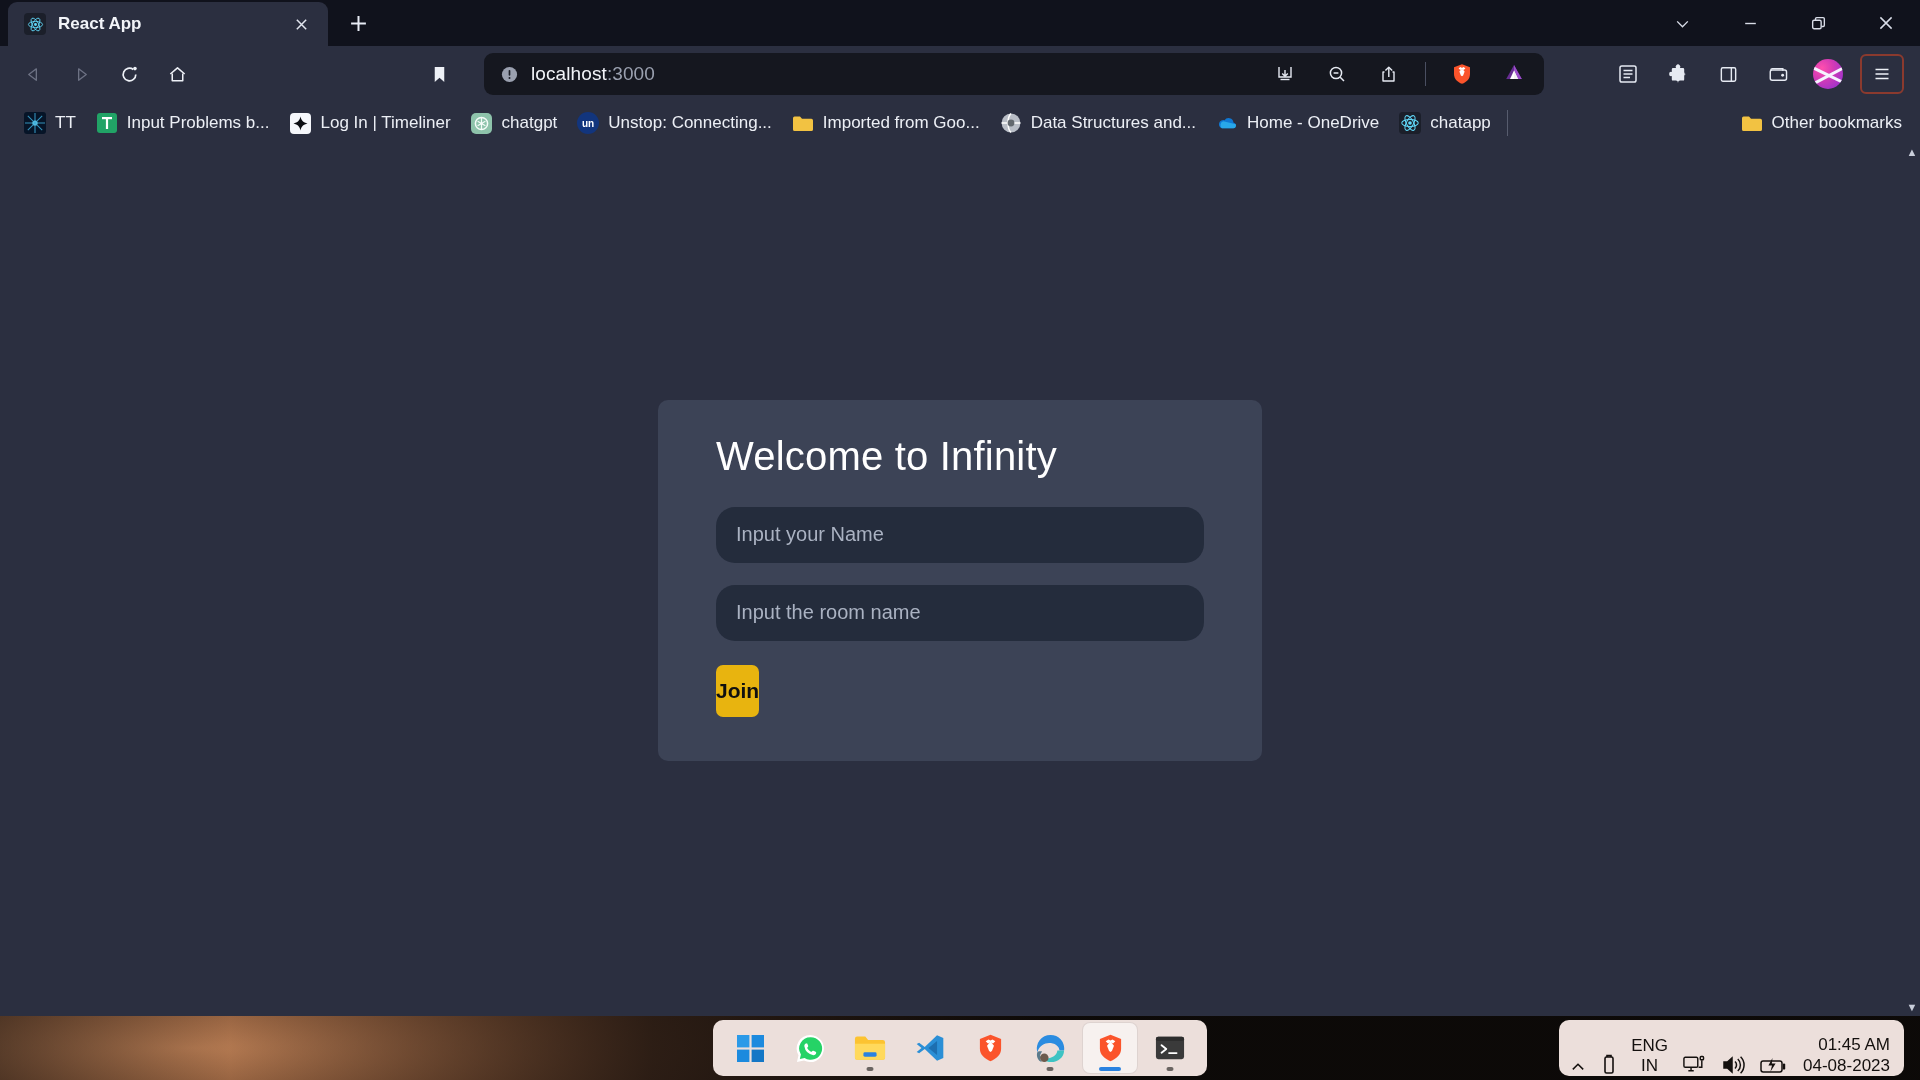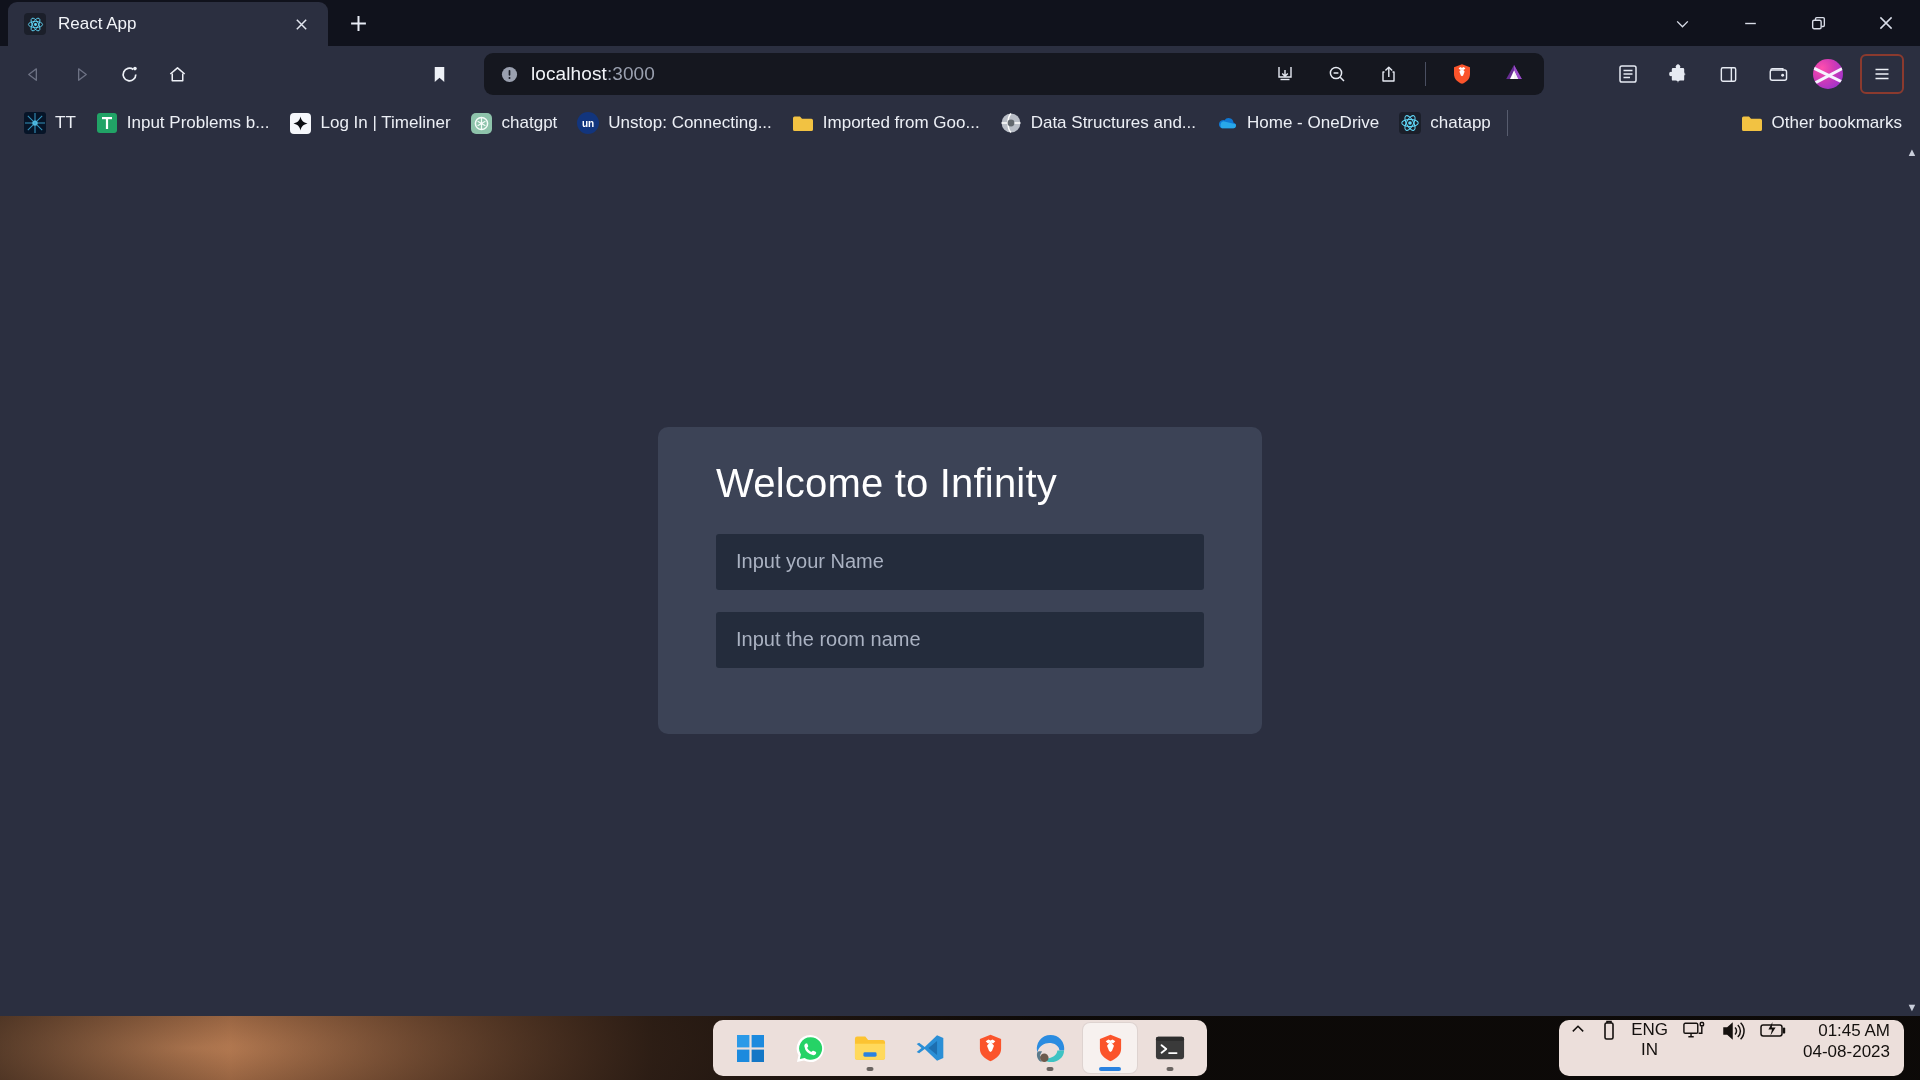--- a/index.html
+++ b/index.html
@@ -40,21 +40,21 @@
   .tab-favicon {
     width: 22px; height: 22px;
     border-radius: 4px;
     background: #1b1f2a;
     display: flex; align-items: center; justify-content: center;
     flex: 0 0 auto;
   }
   .tab-title {
     color: #f2f4f8;
     font-size: 17px;
-    font-weight: 400;
+    font-weight: 700;
     white-space: nowrap;
     flex: 1 1 auto;
   }
   .tab-close {
     width: 26px; height: 26px;
     display: flex; align-items: center; justify-content: center;
     color: #e2e6ef;
     flex: 0 0 auto;
   }
   #new-tab-button {
@@ -195,21 +195,21 @@
     font-size: 40px;
     font-weight: 400;
     text-align: center;
     margin-bottom: 28px;
     letter-spacing: .2px;
   }
   .form-field {
     height: 56px;
     background: #242c3c;
     border: none;
-    border-radius: 3px;
+    border-radius: 19px;
     color: #5eead4;
     font-size: 20px;
     font-family: "Liberation Sans", sans-serif;
     padding: 0 20px;
     margin-bottom: 22px;
     outline: none;
     width: 100%;
     display: flex; align-items: center;
   }
   .form-field::placeholder { color: #aab2c2; }
@@ -272,21 +272,21 @@
     width: 7px; height: 4px; border-radius: 2px; background: #6b6562;
   }
   .task-dot.wide { width: 22px; background: #2b82e0; height: 4px; }
 
   #tray {
     position: absolute; right: 16px; top: 50%;
     transform: translateY(-50%);
     height: 56px;
     background: #ecdfdb;
     border-radius: 10px;
-    display: flex; align-items: flex-start;
+    display: flex; align-items: flex-end;
     padding: 0 14px 0 10px;
     gap: 14px;
     z-index: 3;
     color: #14100e;
   }
   .tray-icon { display: flex; align-items: center; justify-content: center; }
   #tray-lang { font-size: 17px; line-height: 20px; text-align: center; }
   #tray-clock { font-size: 17px; line-height: 21px; text-align: right; margin-left: 2px; }
 </style>
 </head>
@@ -571,20 +571,21 @@
       <span class="bookmark-label">Other bookmarks</span>
     </div>
   </div>
 
   <div id="page-viewport">
     <div id="page-content">
       <div id="join-card">
         <div id="card-title">Welcome to Infinity</div>
         <input class="form-field" type="text" placeholder="Input your Name" style="">
         <input class="form-field" type="text" placeholder="Input the room name" style="">
+        <button id="join-button">Join</button>
       </div>
     </div>
 
     <div id="page-scrollbar">
       <span class="sb-arrow">▲</span>
       <span class="sb-arrow">▼</span>
     </div>
   </div>
 </div>
 

